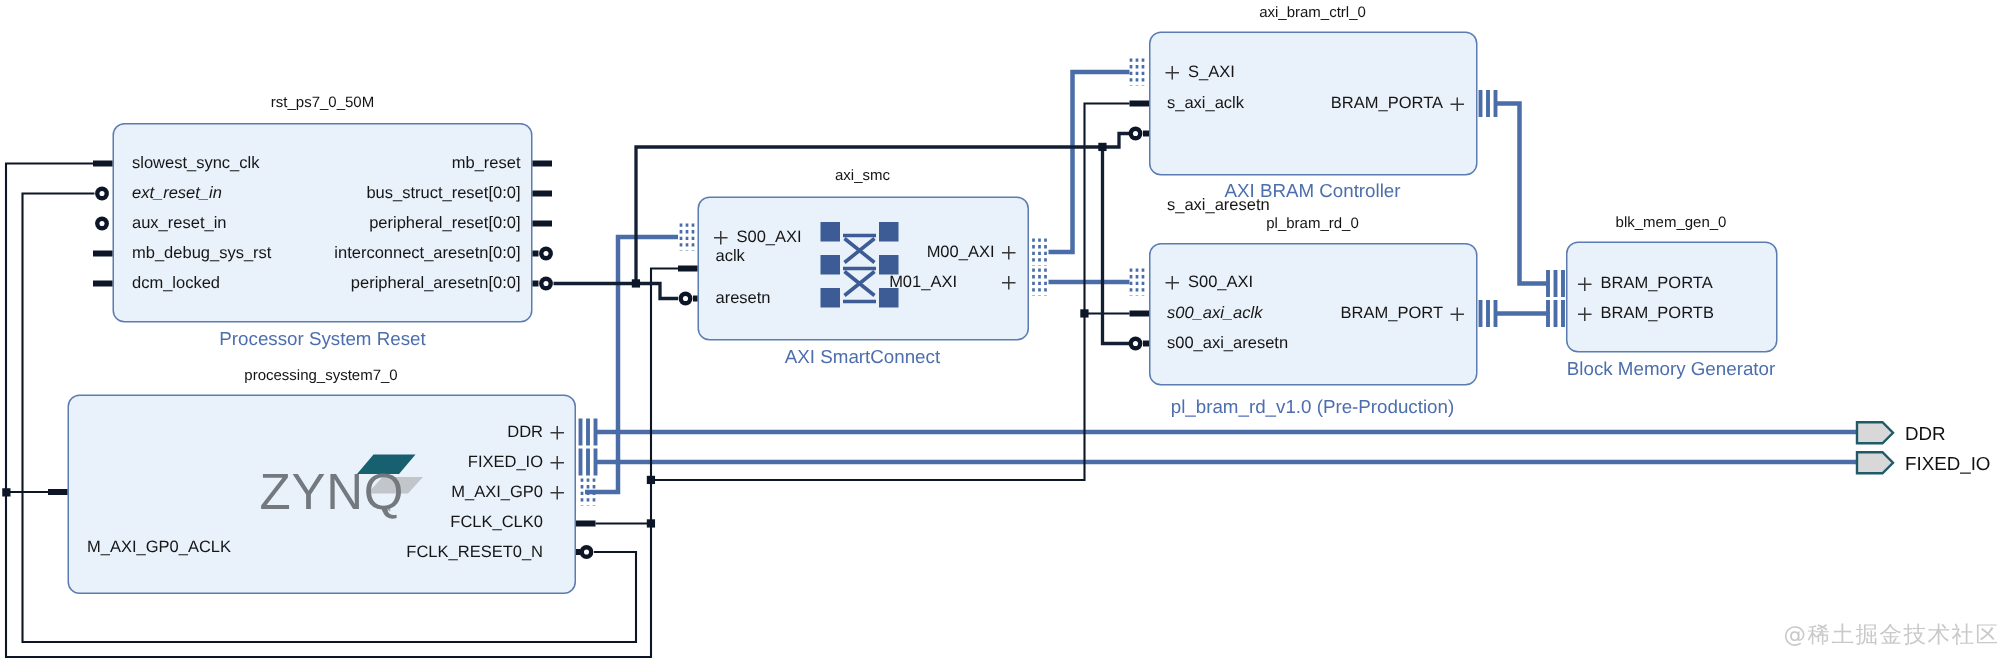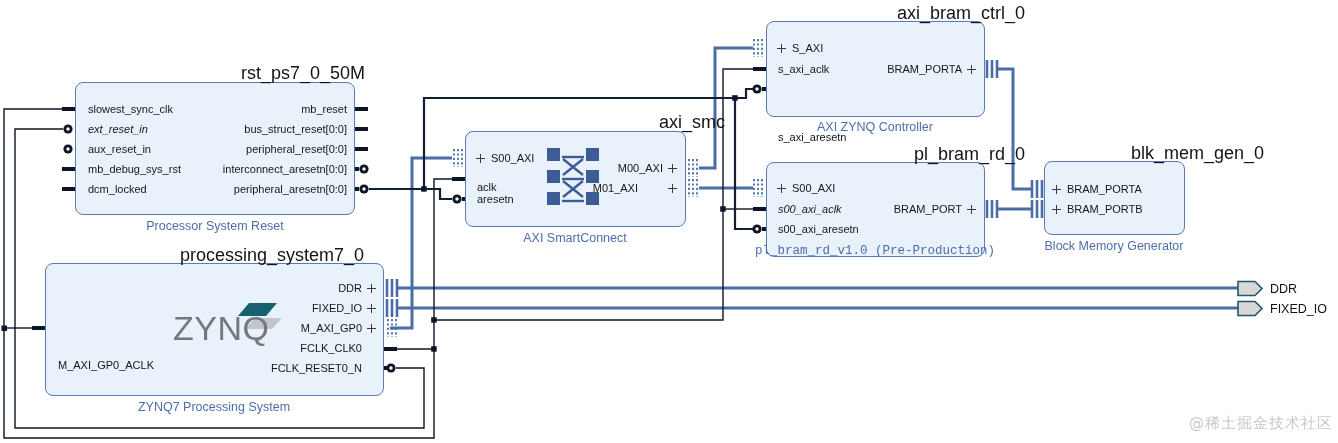--- a/index.html
+++ b/index.html
@@ -1,19 +1,19 @@
 <!DOCTYPE html>
 <html><head>
 <meta charset="utf-8">
 <style>
   html,body{margin:0;padding:0;background:#fff;}
   #canvas{position:relative;width:1338px;height:443px;background:#ffffff;overflow:hidden;
           font-family:"Liberation Sans",sans-serif;}
   .block{position:absolute;background:#E9F1FA;border:1px solid #5B7CB0;border-radius:8px;box-sizing:border-box;}
-  .btitle{position:absolute;font-size:18px;color:#141414;text-align:right;white-space:nowrap;width:300px;z-index:5;}
+  .btitle{position:absolute;font-size:10px;color:#141414;text-align:center;white-space:nowrap;width:300px;z-index:5;}
   .bcaption{position:absolute;font-size:12.5px;color:#4D6EAD;text-align:center;white-space:nowrap;width:300px;z-index:5;}
   .pin{position:absolute;font-size:11px;color:#161616;white-space:nowrap;line-height:14px;z-index:5;}
   .pin.r{text-align:right;}
   .plus{position:absolute;width:9px;height:9px;z-index:5;}
   .plus::before{content:"";position:absolute;left:0;right:0;top:4px;border-top:1.4px solid #3a3a3a;}
   .plus::after{content:"";position:absolute;top:0;bottom:0;left:4px;border-left:1.4px solid #3a3a3a;}
   .portlabel{position:absolute;font-size:12.5px;color:#111;white-space:nowrap;z-index:5;}
   .watermark{position:absolute;font-size:15px;color:#C9C9C9;letter-spacing:1px;white-space:nowrap;z-index:6;
              font-family:"DejaVu Sans",sans-serif;}
   .logo{position:absolute;font-size:34px;color:#73797E;letter-spacing:0.5px;z-index:5;line-height:34px;}
@@ -230,50 +230,49 @@
   <div class="logo" style="left:173px;top:311px;">ZYNQ</div>
   <div class="logo-tm" style="left:253px;top:336px;">™</div>
   <div class="pin r" style="right:976px;top:281px;">DDR</div>
   <div class="pin r" style="right:976px;top:301px;">FIXED_IO</div>
   <div class="pin r" style="right:976px;top:321px;">M_AXI_GP0</div>
   <div class="pin r" style="right:976px;top:341px;">FCLK_CLK0</div>
   <div class="pin r" style="right:976px;top:361px;">FCLK_RESET0_N</div>
   <span class="plus" style="left:367px;top:284px;"></span>
   <span class="plus" style="left:367px;top:304px;"></span>
   <span class="plus" style="left:367px;top:324px;"></span>
-  <div class="bcaption" style="left:64px;top:400px;">ZYNQ7 Processing System</div>
 
   <div class="btitle" style="left:425px;top:112px;">axi_smc</div>
   <span class="plus" style="left:476px;top:154px;"></span>
   <div class="pin" style="left:491px;top:151px;">S00_AXI</div>
-  <div class="pin" style="left:477px;top:180px;">aclk</div>
+  <div class="pin" style="left:477px;top:164px;">aclk</div>
   <div class="pin" style="left:477px;top:192px;">aresetn</div>
   <div class="pin r" style="right:675px;top:161px;">M00_AXI</div>
   <div class="pin r" style="right:700px;top:181px;">M01_AXI</div>
   <span class="plus" style="left:668px;top:164px;"></span>
   <span class="plus" style="left:668px;top:184px;"></span>
   <div class="bcaption" style="left:425px;top:231px;">AXI SmartConnect</div>
 
   <div class="btitle" style="left:725px;top:3px;">axi_bram_ctrl_0</div>
   <span class="plus" style="left:777px;top:44px;"></span>
   <div class="pin" style="left:792px;top:41px;">S_AXI</div>
   <div class="pin" style="left:778px;top:62px;">s_axi_aclk</div>
   <div class="pin" style="left:778px;top:82px;margin-top:48px;">s_axi_aresetn</div>
   <div class="pin r" style="right:376px;top:62px;">BRAM_PORTA</div>
   <span class="plus" style="left:967px;top:65px;"></span>
-  <div class="bcaption" style="left:725px;top:120px;">AXI ZYNQ Controller</div>
+  <div class="bcaption" style="left:725px;top:120px;">AXI BRAM Controller</div>
 
   <div class="btitle" style="left:725px;top:144px;">pl_bram_rd_0</div>
   <span class="plus" style="left:777px;top:184px;"></span>
   <div class="pin" style="left:792px;top:181px;">S00_AXI</div>
   <div class="pin" style="left:778px;top:202px;font-style:italic;">s00_axi_aclk</div>
   <div class="pin" style="left:778px;top:222px;">s00_axi_aresetn</div>
   <div class="pin r" style="right:376px;top:202px;">BRAM_PORT</div>
   <span class="plus" style="left:967px;top:205px;"></span>
-  <div class="bcaption" style="left:725px;top:244px;font-family:Liberation Mono, monospace;">pl_bram_rd_v1.0 (Pre-Production)</div>
+  <div class="bcaption" style="left:725px;top:264px;">pl_bram_rd_v1.0 (Pre-Production)</div>
 
   <div class="btitle" style="left:964px;top:143px;">blk_mem_gen_0</div>
   <span class="plus" style="left:1052px;top:185px;"></span>
   <div class="pin" style="left:1067px;top:182px;">BRAM_PORTA</div>
   <span class="plus" style="left:1052px;top:205px;"></span>
   <div class="pin" style="left:1067px;top:202px;">BRAM_PORTB</div>
   <div class="bcaption" style="left:964px;top:239px;">Block Memory Generator</div>
 
   <div class="portlabel" style="left:1270px;top:282px;">DDR</div>
   <div class="portlabel" style="left:1270px;top:302px;">FIXED_IO</div>

